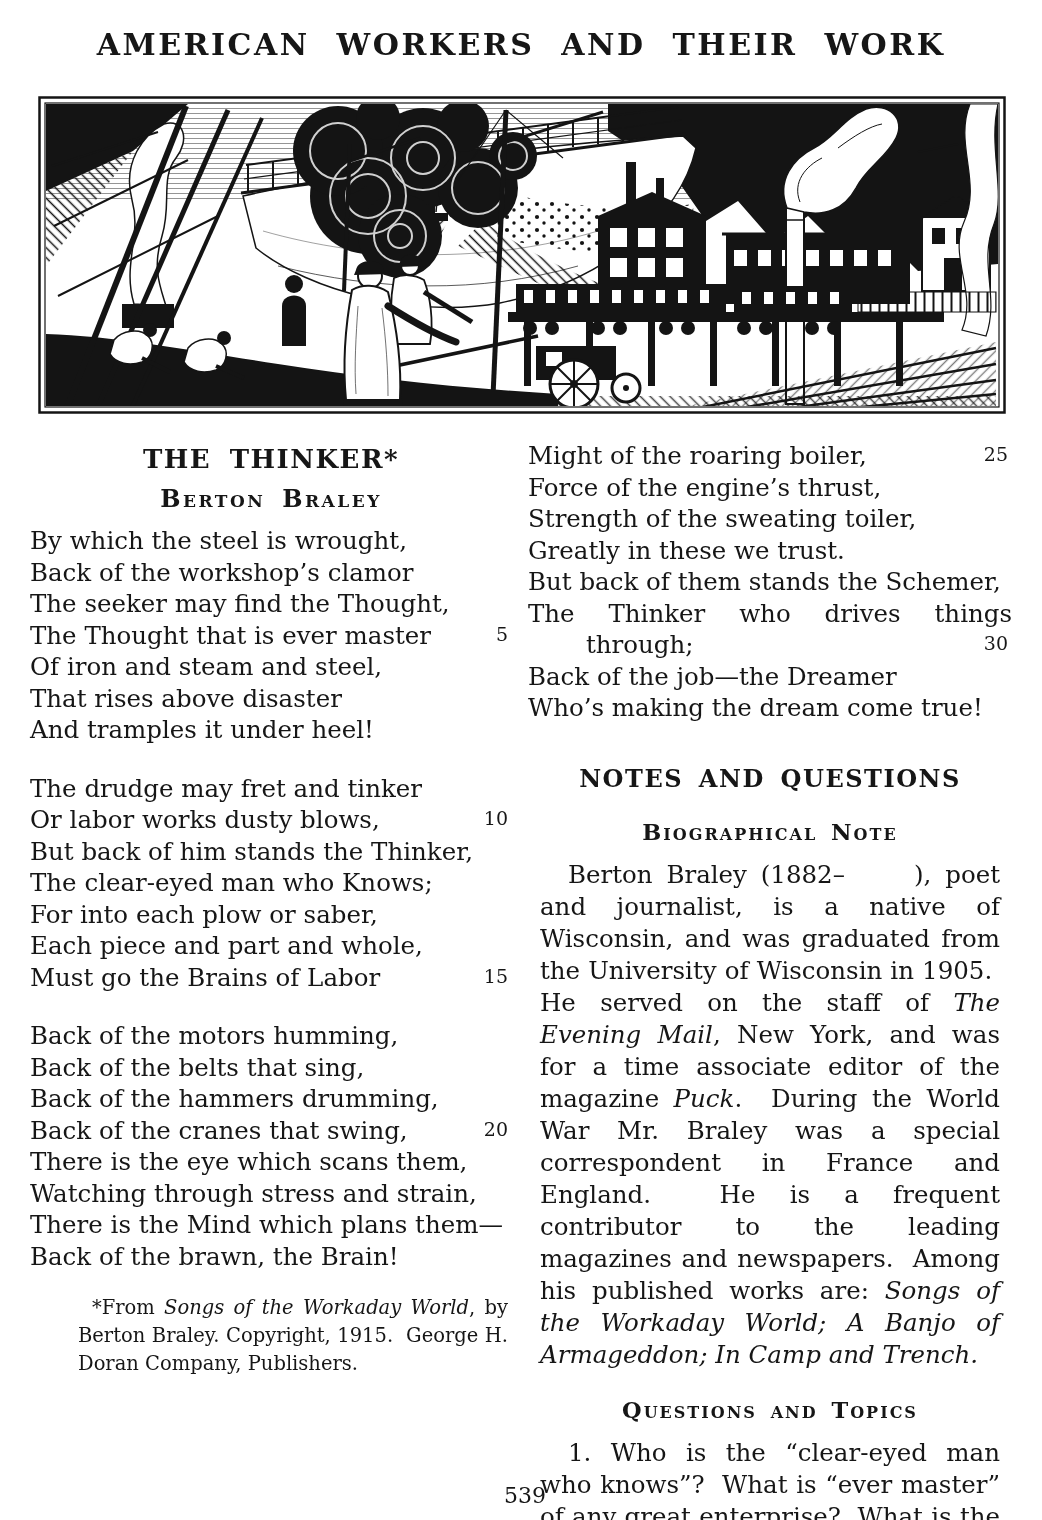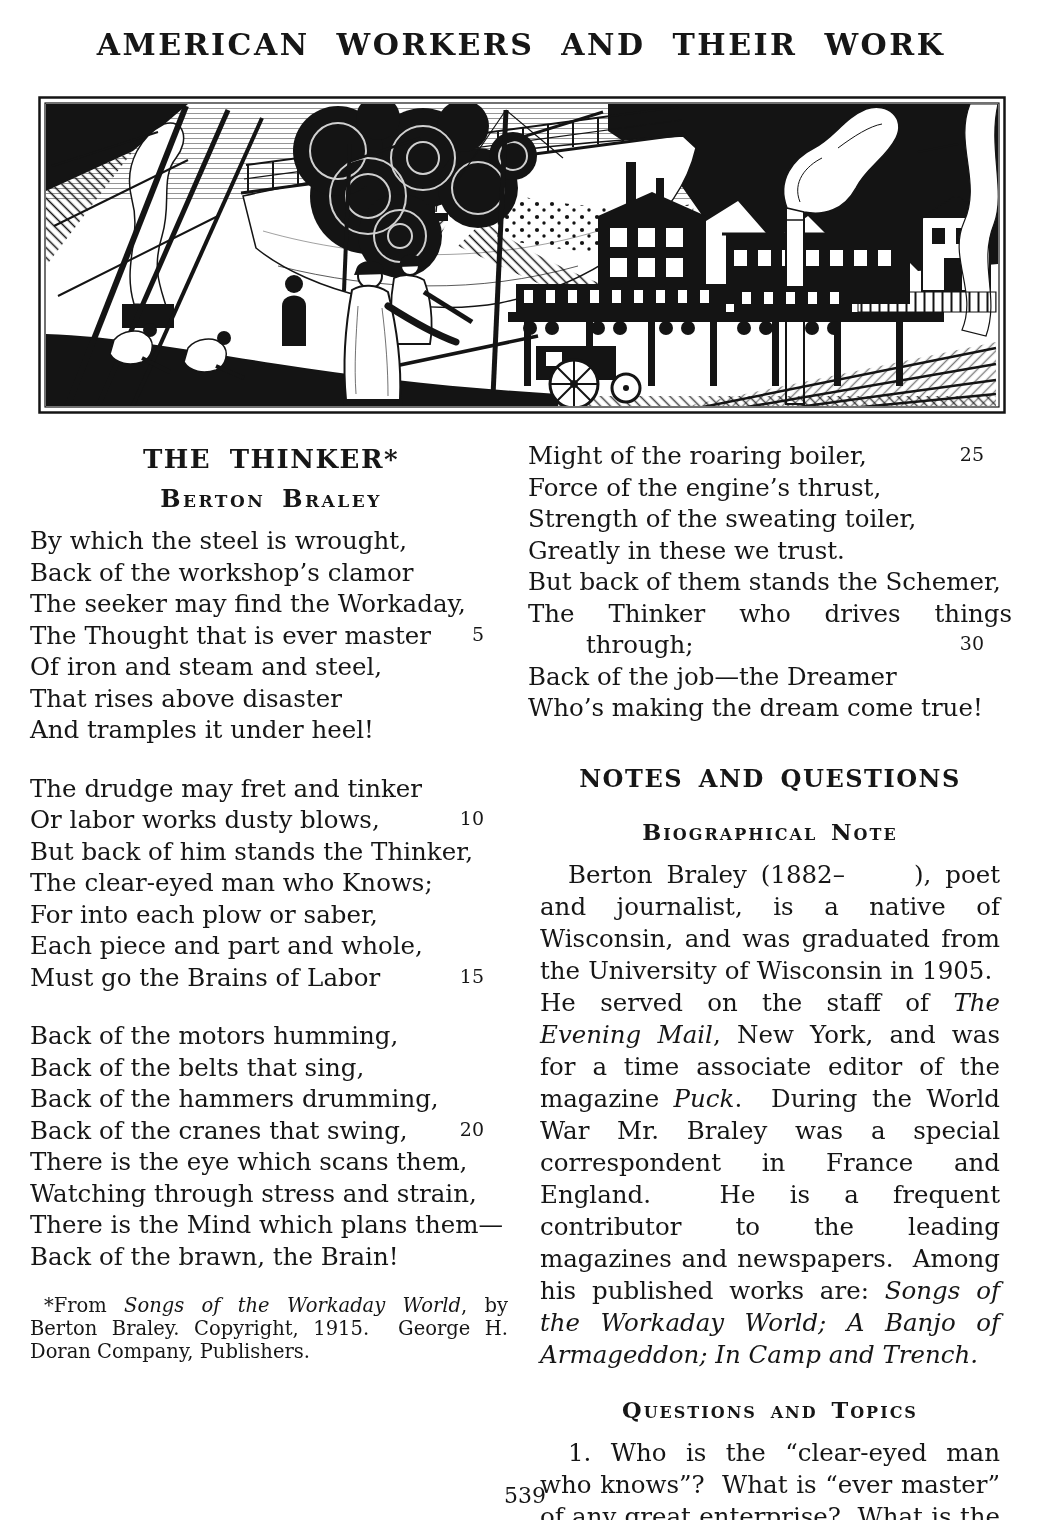--- a/index.html
+++ b/index.html
@@ -40,33 +40,33 @@
   }
   .byline {
     text-align: center; font-variant: small-caps;
     font-size: 24px; letter-spacing: 2.5px; word-spacing: 6px;
     margin-bottom: 12px; font-weight: 600;
   }
   .stanza { margin: 0; }
   .stanza + .stanza { margin-top: 27px; }
   .pline { position: relative; font-size: 24.5px; line-height: 31.5px; }
   .pnum  {
-    position: absolute; right: 28px; top: 5px;
+    position: absolute; right: 4px; top: 5px;
     font-size: 19px; line-height: 19px;
   }
   .pline--justify .ptext {
     display: block; width: 100%;
     text-align: justify; text-align-last: justify;
   }
   .pline--indent .ptext { padding-left: 58px; display: inline-block; }
 
   .footnote {
     margin-top: 22px; padding-right: 4px;
-    font-size: 19.5px; line-height: 23px;
-    text-indent: 14px; text-align: justify;
+    font-size: 19.5px; line-height: 28px;
+    text-indent: 14px; text-align: justify; margin-left: 48px;
   }
 
   .notes-heading {
     margin: 40px 0 0; text-align: center;
     font-size: 24px; font-weight: bold;
     letter-spacing: 1.5px; word-spacing: 6px;
   }
   .subhead {
     margin: 26px 0 14px; text-align: center;
     font-variant: small-caps; font-weight: 600;
@@ -328,21 +328,21 @@
 
   <div class="columns">
 
     <div class="col col-left">
       <h2 class="poem-title">THE THINKER*</h2>
       <div class="byline">Berton Braley</div>
 
       <div class="stanza">
         <div class="pline"><span class="ptext">By which the steel is wrought,</span></div>
         <div class="pline"><span class="ptext">Back of the workshop’s clamor</span></div>
-        <div class="pline"><span class="ptext">The seeker may find the Workaday,</span></div>
+        <div class="pline"><span class="ptext">The seeker may find the Thought,</span></div>
         <div class="pline"><span class="ptext">The Thought that is ever master</span><span class="pnum">5</span></div>
         <div class="pline"><span class="ptext">Of iron and steam and steel,</span></div>
         <div class="pline"><span class="ptext">That rises above disaster</span></div>
         <div class="pline"><span class="ptext">And tramples it under heel!</span></div>
       </div>
 
       <div class="stanza">
         <div class="pline"><span class="ptext">The drudge may fret and tinker</span></div>
         <div class="pline"><span class="ptext">Or labor works dusty blows,</span><span class="pnum">10</span></div>
         <div class="pline"><span class="ptext">But back of him stands the Thinker,</span></div>

